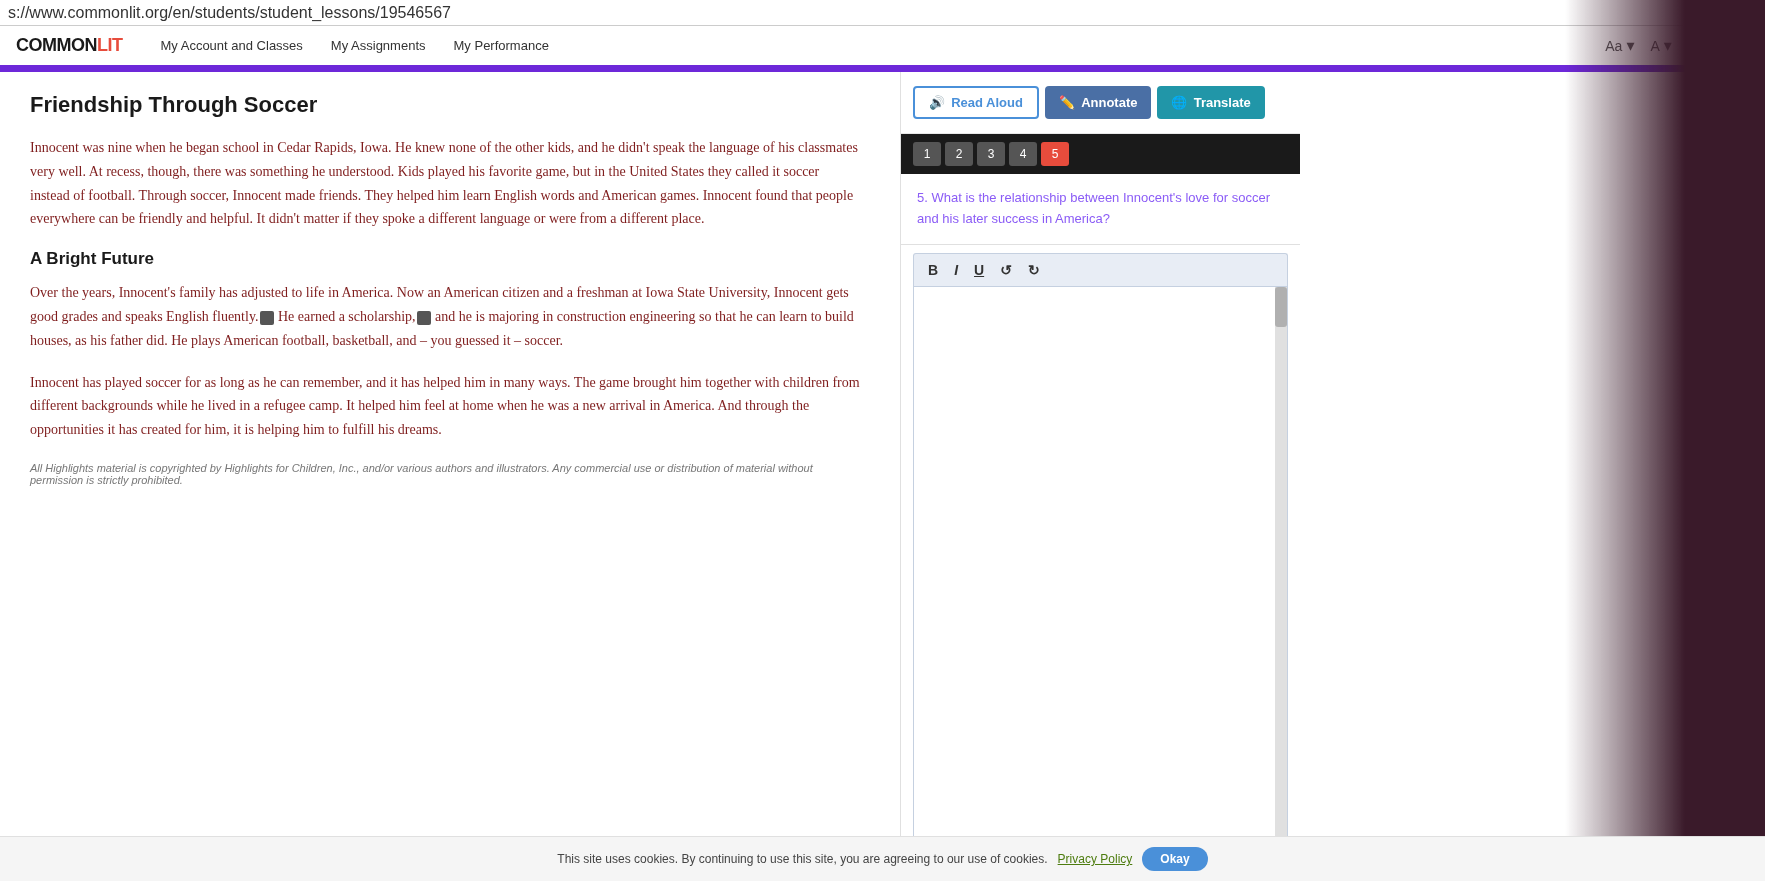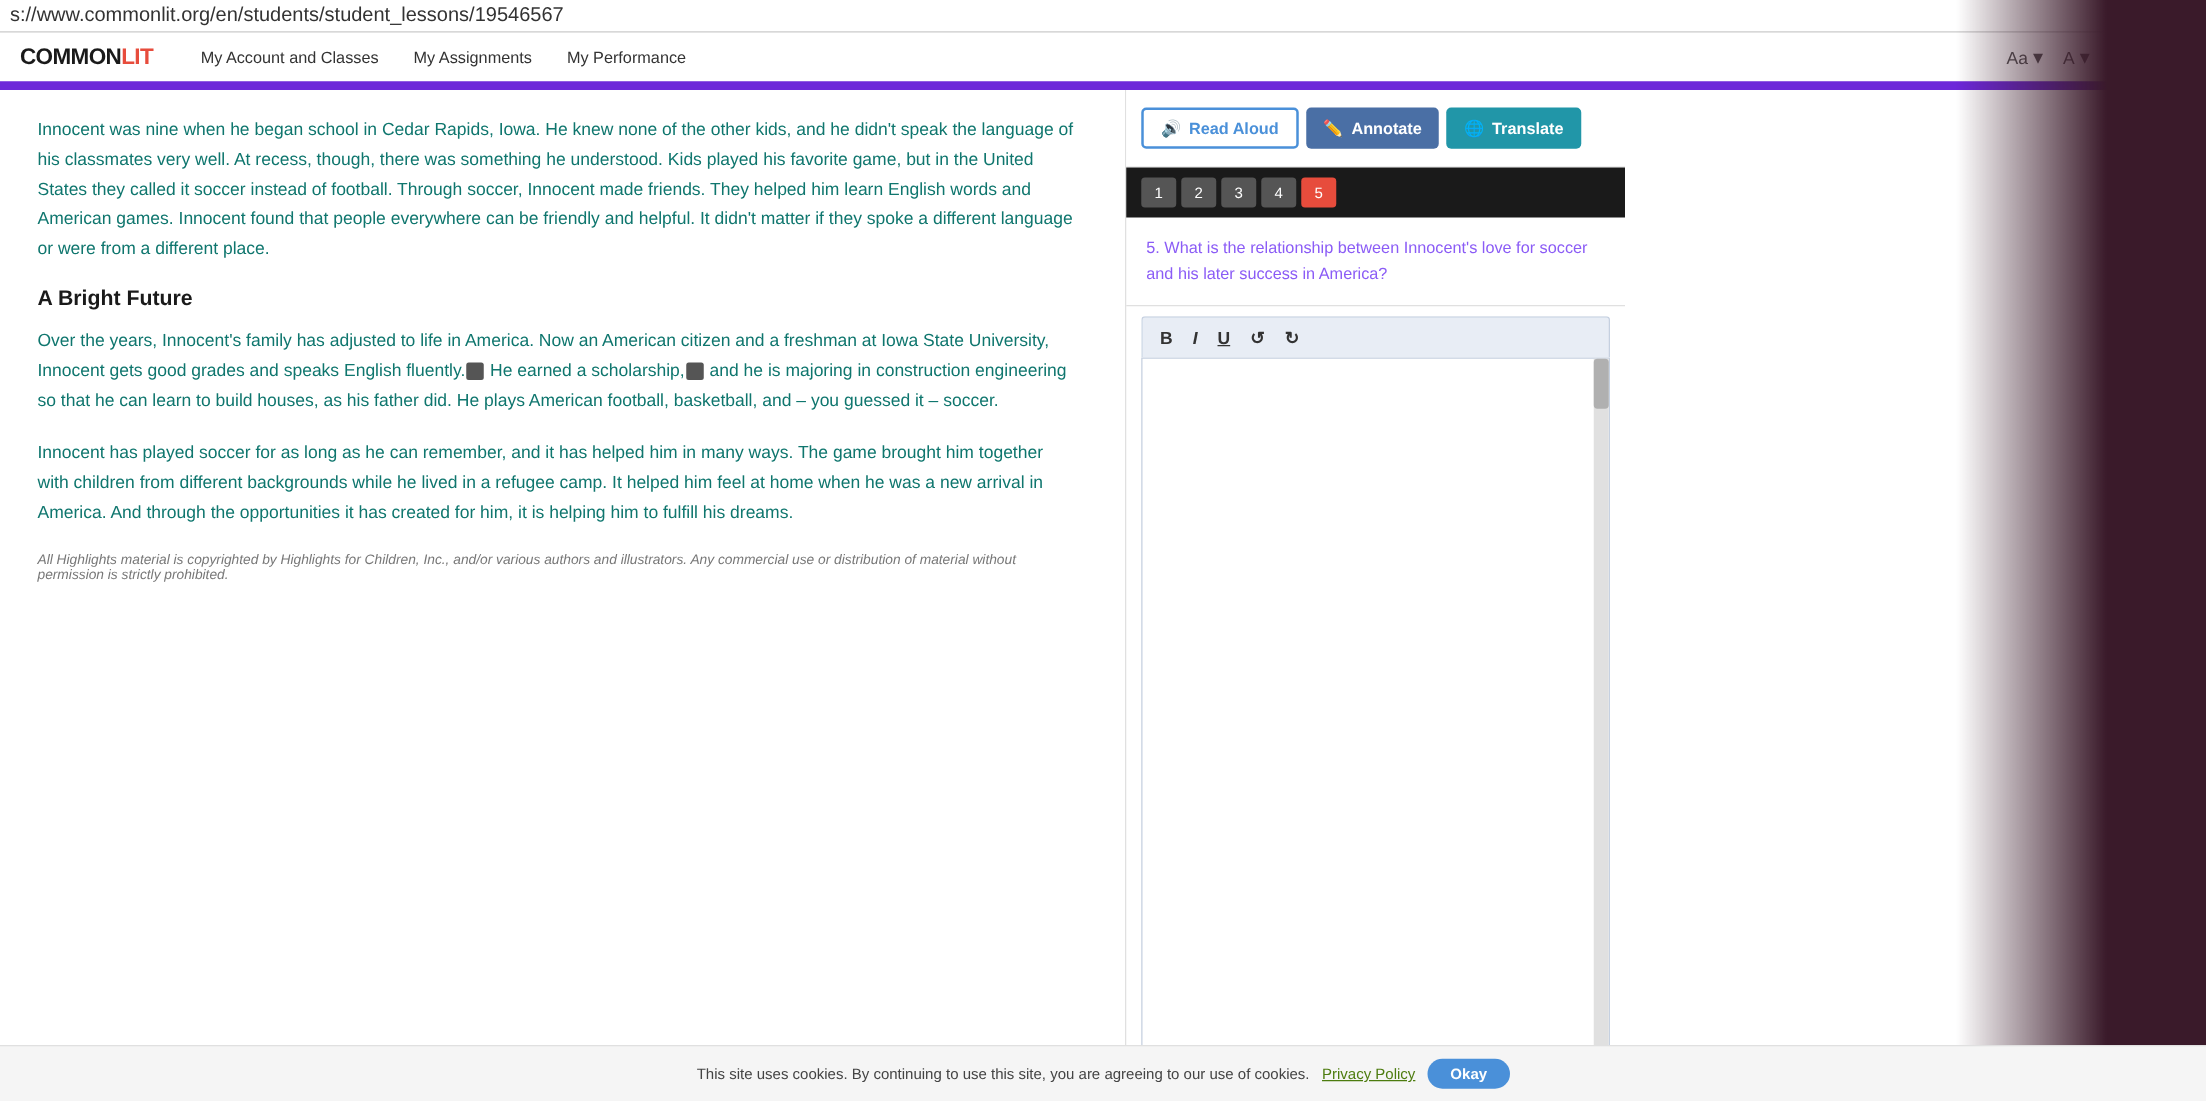--- a/index.html
+++ b/index.html
@@ -117,23 +117,24 @@
       max-width: 900px;
     }
     .story-title {
       font-size: 22px;
       font-weight: bold;
       color: #1a1a1a;
       margin-bottom: 18px;
     }
     .story-text {
       font-size: 14px;
-      color: #0f766e;
+      color: #7f1d1d;
       line-height: 1.7;
       margin-bottom: 18px;
+      font-family: Liberation Serif, serif;
     }
     .section-heading {
       font-size: 17px;
       font-weight: bold;
       color: #1a1a1a;
       margin-bottom: 12px;
     }
     .copyright-text {
       font-size: 11px;
       color: #777;
@@ -378,20 +379,21 @@
       <button class="nav-icon-btn">
         <span style="font-size:14px;">👤</span>
         <span>▾</span>
       </button>
     </div>
   </nav>
 
   <div class="content-area">
 
     <div class="reading-pane">
+      <h1 class="story-title">Friendship Through Soccer</h1>
 
       <p class="story-text">Innocent was nine when he began school in Cedar Rapids, Iowa. He knew none of the other kids, and he didn't speak the language of his classmates very well. At recess, though, there was something he understood. Kids played his favorite game, but in the United States they called it soccer instead of football. Through soccer, Innocent made friends. They helped him learn English words and American games. Innocent found that people everywhere can be friendly and helpful. It didn't matter if they spoke a different language or were from a different place.</p>
 
       <h2 class="section-heading">A Bright Future</h2>
 
       <p class="story-text">
         Over the years, Innocent's family has adjusted to life in America. Now an American citizen and a freshman at Iowa State University, Innocent gets good grades and speaks English fluently.<span class="inline-icon"></span> He earned a scholarship,<span class="inline-icon"></span> and he is majoring in construction engineering so that he can learn to build houses, as his father did. He plays American football, basketball, and – you guessed it – soccer.
       </p>
 
       <p class="story-text">Innocent has played soccer for as long as he can remember, and it has helped him in many ways. The game brought him together with children from different backgrounds while he lived in a refugee camp. It helped him feel at home when he was a new arrival in America. And through the opportunities it has created for him, it is helping him to fulfill his dreams.</p>

